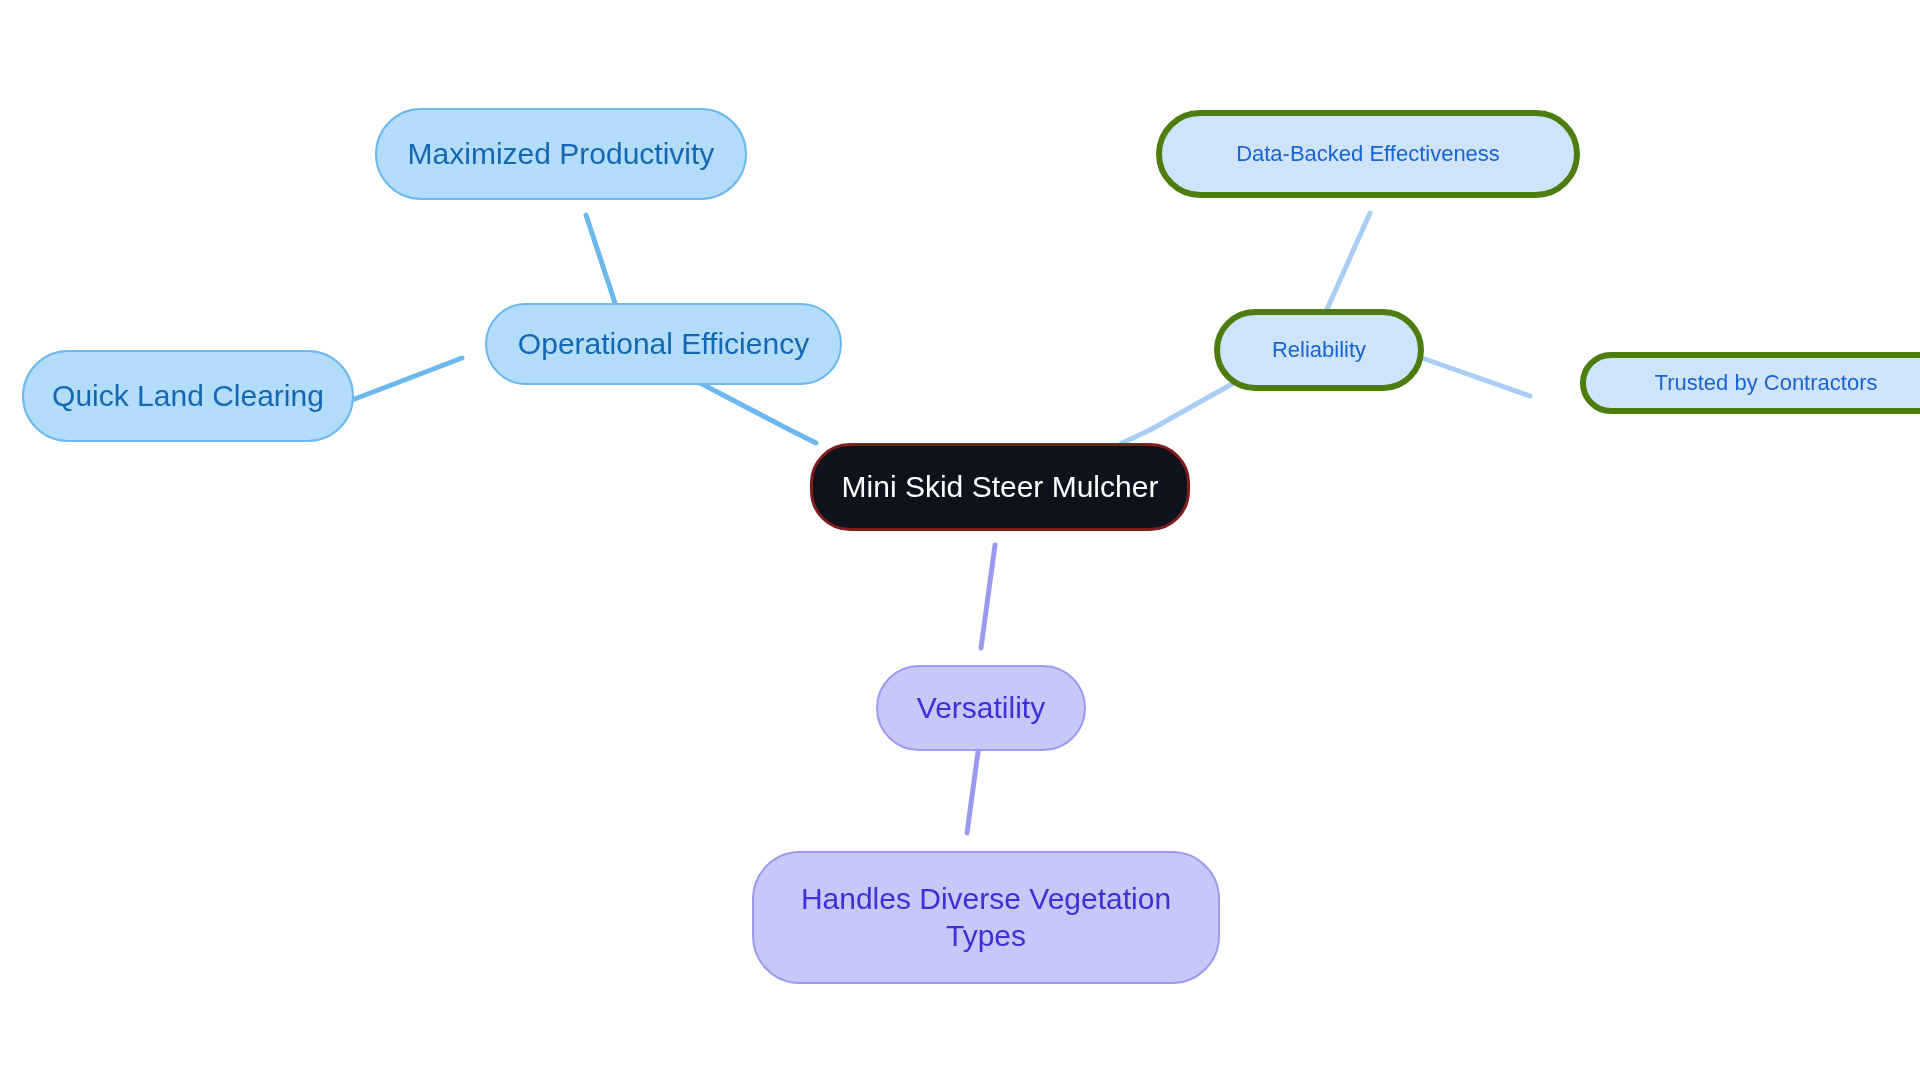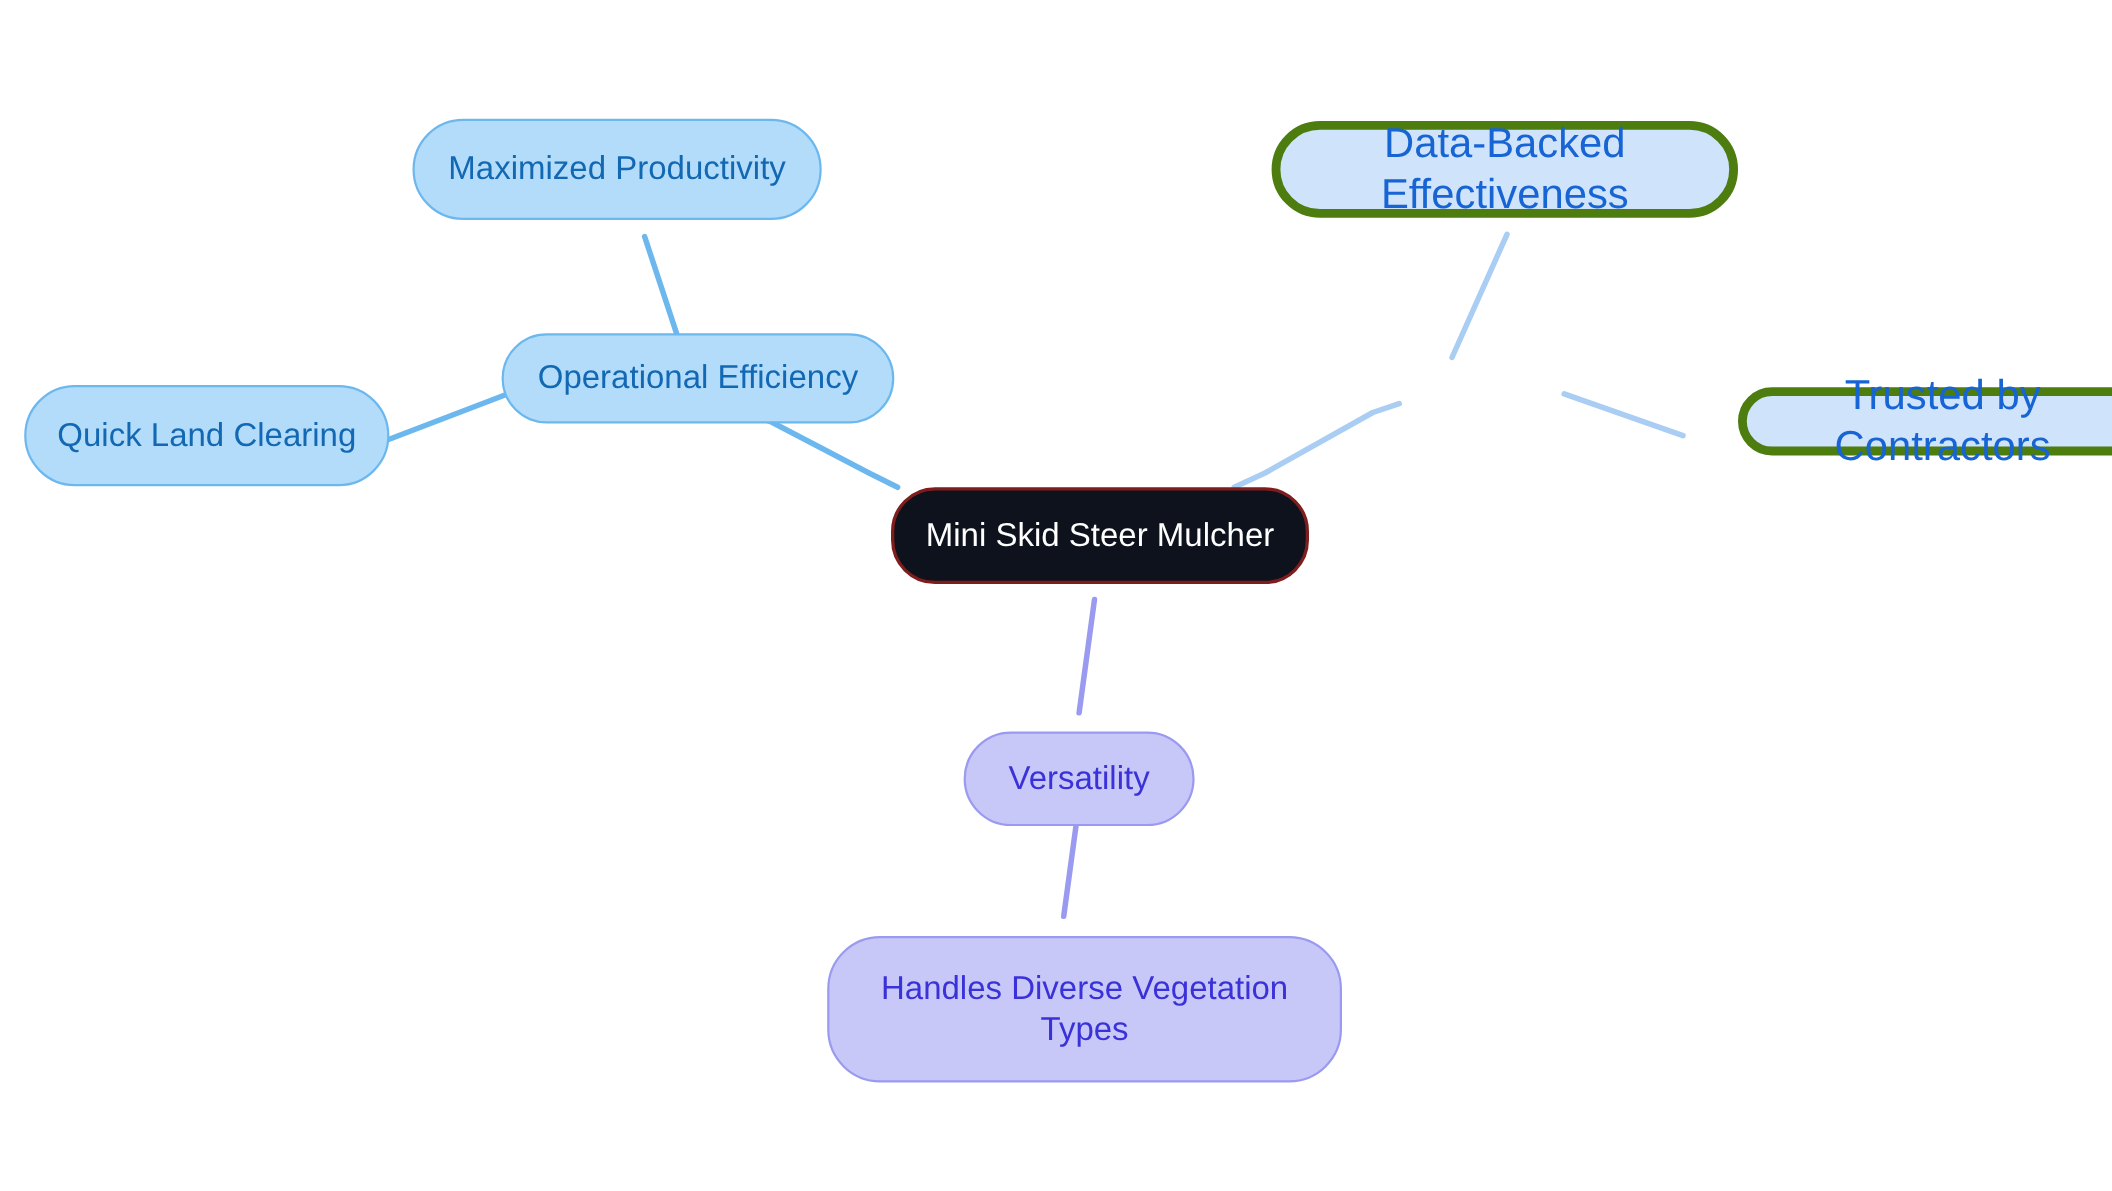--- a/index.html
+++ b/index.html
@@ -44,24 +44,24 @@
   }
   .node-blue-a {
     background: #b3dcfa;
     border: 2px solid #6cb8ee;
     color: #1268b3;
     border-radius: 48px;
     font-size: 30px;
   }
   .node-blue-b {
     background: #cfe3fb;
-    border: 8px solid #4d7c0f;
+    border: 6px solid #4d7c0f;
     color: #1764d4;
     border-radius: 48px;
-    font-size: 38px;
+    font-size: 22px;
   }
   .node-purple {
     background: #c7c7f8;
     border: 2px solid #9a9af0;
     color: #3a32d8;
     border-radius: 48px;
     font-size: 30px;
     margin-top: 20px;
   }
 </style>
@@ -87,32 +87,35 @@
 
     <path d="M 995 545 L 981 648" fill="none" stroke="#9a9af0" stroke-width="5" stroke-linecap="round"></path>
 
     <path d="M 981 730 L 967 833" fill="none" stroke="#9a9af0" stroke-width="5" stroke-linecap="round"></path>
   </svg>
 
   <div class="node node-root" style="left:810px; top:443px; width:380px; height:88px;">
     <span>Mini Skid Steer Mulcher</span>
   </div>
 
-  <div class="node node-blue-a" style="left:456px; top:303px; width:357px; height:82px;">
+  <div class="node node-blue-a" style="left:485px; top:303px; width:357px; height:82px;">
     <span>Operational Efficiency</span>
   </div>
 
   <div class="node node-blue-a" style="left:375px; top:108px; width:372px; height:92px;">
     <span>Maximized Productivity</span>
   </div>
 
   <div class="node node-blue-a" style="left:22px; top:350px; width:332px; height:92px;">
     <span>Quick Land Clearing</span>
   </div>
 
+  <div class="node node-blue-b" style="left:1214px; top:309px; width:210px; height:82px;">
+    <span>Reliability</span>
+  </div>
 
   <div class="node node-blue-b" style="left:1156px; top:110px; width:424px; height:88px;">
     <span>Data-Backed Effectiveness</span>
   </div>
 
   <div class="node node-blue-b" style="left:1580px; top:352px; width:372px; height:62px;">
     <span>Trusted by Contractors</span>
   </div>
 
   <div class="node node-purple" style="left:876px; top:645px; width:210px; height:86px;">

